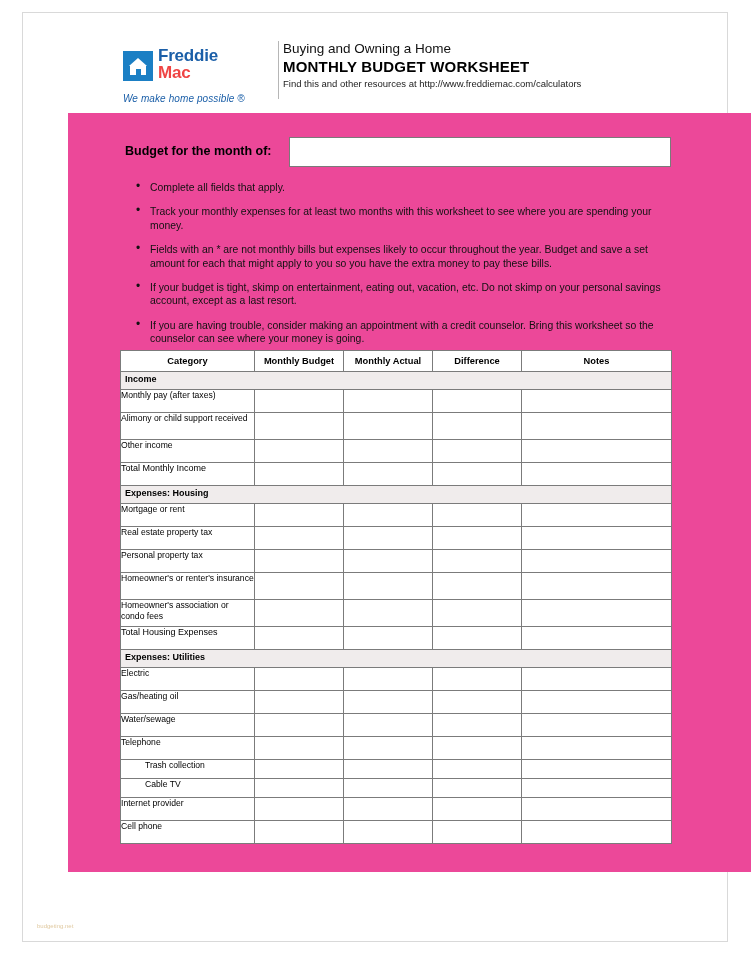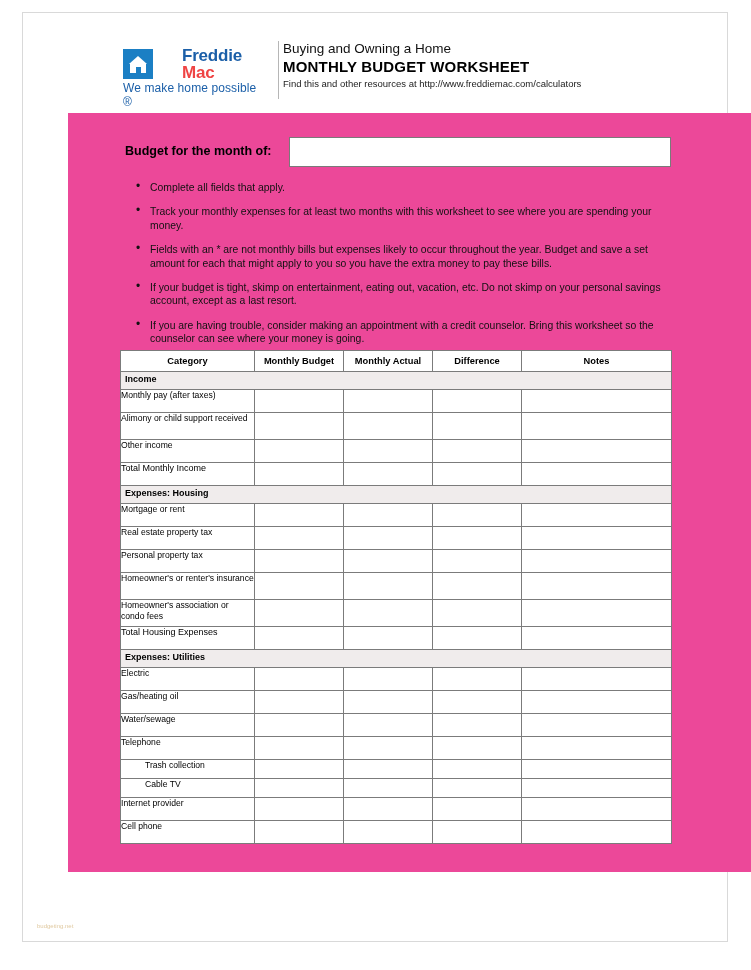--- a/index.html
+++ b/index.html
@@ -43,22 +43,21 @@
     height: 62px;
   }
   .logo-block {
     position: absolute;
     left: 0;
     top: 6px;
     width: 140px;
   }
   .logo-row {
     display: flex;
-    align-items: flex-start;
-    gap: 24px;
+    align-items: flex-end;
   }
   .logo-mark {
     width: 30px;
     height: 30px;
     background: #1b7fc4;
     position: relative;
     flex: 0 0 auto;
     margin-top: 2px;
   }
   .logo-mark .house {
@@ -97,24 +96,25 @@
     color: #1b5fa8;
     letter-spacing: -0.2px;
   }
   .logo-text .l2 {
     font-size: 17px;
     font-weight: bold;
     color: #ef4444;
     letter-spacing: -0.2px;
   }
   .logo-tag {
-    margin-top: 0;
-    font-size: 12px;
+    margin-top: 12px;
+    font-size: 10px;
     color: #1b5fa8;
     letter-spacing: 0.1px;
+    font-style: italic;
   }
   .vrule {
     position: absolute;
     left: 155px;
     top: 0;
     width: 1px;
     height: 58px;
     background: #b6b6b6;
   }
   .title-block {

